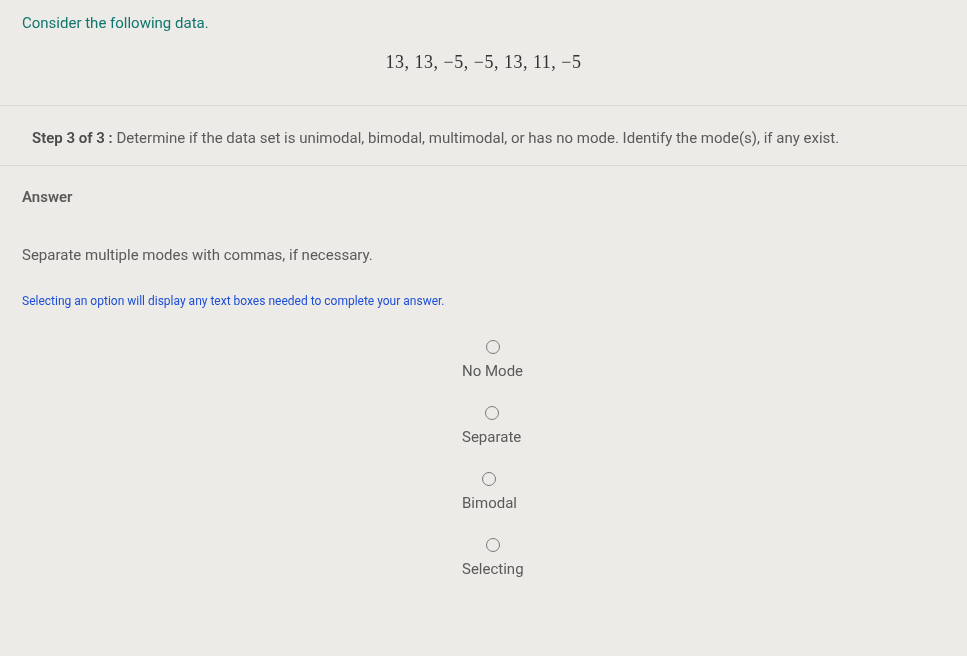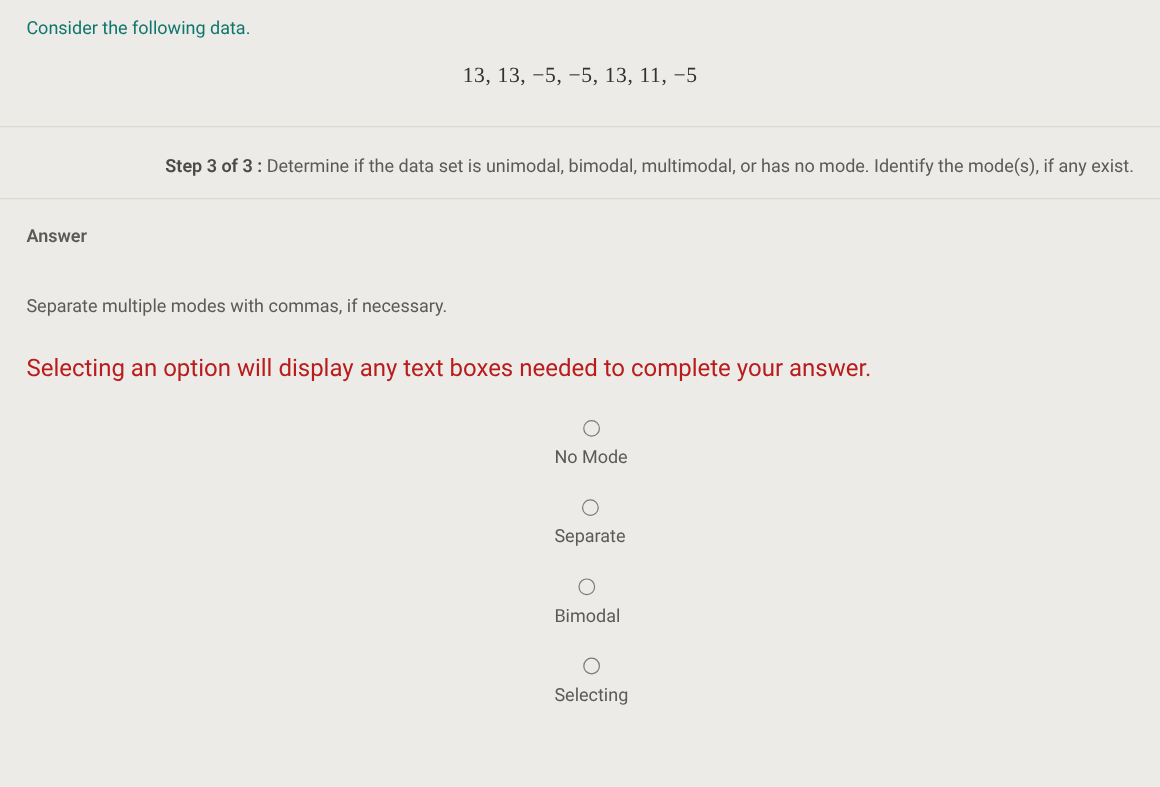--- a/index.html
+++ b/index.html
@@ -33,21 +33,20 @@
       font-family: "Times New Roman", Times, serif;
       font-size: 18px;
       color: #333;
       margin-top: 20px;
       letter-spacing: 0.5px;
     }
     .step-section {
       padding: 22px 22px 18px 32px;
       border-top: 1px solid #ddd8d0;
       border-bottom: 1px solid #ddd8d0;
-      text-align: right;
     }
     .step-label {
       font-weight: 600;
       color: #4a4a4a;
       font-size: 15px;
     }
     .step-text {
       font-size: 15px;
       color: #5a5a5a;
     }
@@ -59,22 +58,22 @@
       font-size: 15px;
       color: #5a5a5a;
       margin-bottom: 40px;
     }
     .hint-text {
       font-size: 15px;
       color: #5a5a5a;
       margin-bottom: 30px;
     }
     .info-text {
-      font-size: 20px;
-      color: #b91c1c;
+      font-size: 12px;
+      color: #1d4ed8;
       margin-bottom: 32px;
     }
     .options-group {
       display: flex;
       flex-direction: column;
       align-items: flex-start;
       margin-left: 440px;
       gap: 26px;
     }
     .option {

